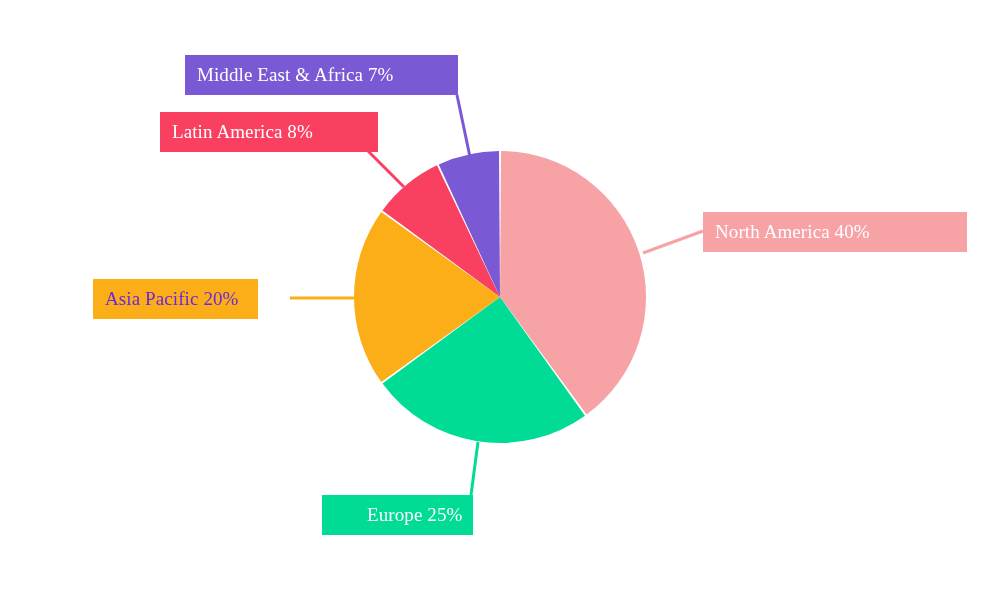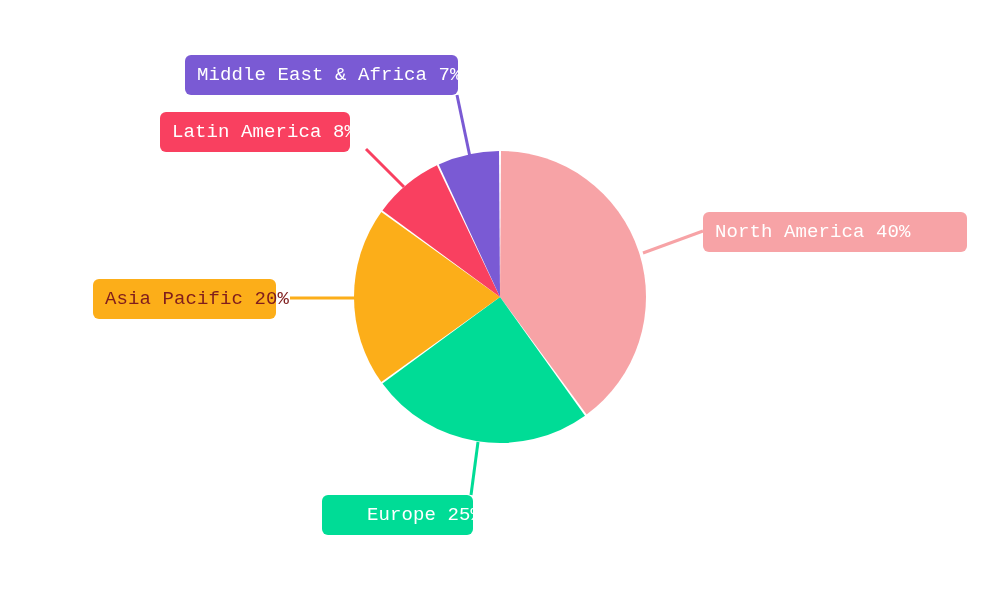--- a/index.html
+++ b/index.html
@@ -19,29 +19,28 @@
     height: 600px;
   }
   #chart-svg {
     position: absolute;
     left: 0;
     top: 0;
   }
   .slice-label {
     position: absolute;
     color: #ffffff;
-    font-family: Liberation Mono, monospace;
+    font-family: Liberation Serif, serif;
     font-size: 19px;
     line-height: 40px;
     height: 40px;
     white-space: nowrap;
     padding: 0 12px;
     box-sizing: border-box;
     letter-spacing: 0.1px;
-    border-radius: 6px;
   }
 </style>
 </head>
 <body>
 
 <div id="stage">
 
   <svg id="chart-svg" width="1000" height="600" viewBox="0 0 1000 600">
     <g id="leader-lines">
         <line x1="703" y1="231" x2="643" y2="253" stroke="#f7a3a6" stroke-width="3"></line>
@@ -55,18 +54,18 @@
         <path d="M 500.00 297.00 L 585.01 415.70 A 146 146 0 0 1 382.47 383.62 Z" fill="#00dc96"></path>
         <path d="M 500.00 297.00 L 381.30 382.01 A 146 146 0 0 1 381.30 211.99 Z" fill="#fcae19"></path>
         <path d="M 500.00 297.00 L 382.47 210.38 A 146 146 0 0 1 436.93 165.32 Z" fill="#f94060"></path>
         <path d="M 500.00 297.00 L 438.74 164.47 A 146 146 0 0 1 499.00 151.00 Z" fill="#7a5ad4"></path>
       </g>
   </svg>
 
   <div id="labels-layer">
       <div class="slice-label" style="left: 703px; top: 212px; width: 264px; height: 40px; line-height: 40px; background: rgb(247, 163, 166); color: rgb(255, 255, 255);">North America 40%</div>
       <div class="slice-label" style="left: 322px; top: 495px; width: 151px; height: 40px; line-height: 40px; background: rgb(0, 220, 150); color: rgb(255, 255, 255); padding-left: 45px;">Europe 25%</div>
-      <div class="slice-label" style="left: 93px; top: 279px; width: 183px; height: 40px; line-height: 40px; background: rgb(252, 174, 25); color: #7f1d1d;">Asia Pacific 20%</div>
-      <div class="slice-label" style="left: 160px; top: 112px; width: 190px; height: 40px; line-height: 40px; background: rgb(249, 64, 96); color: rgb(255, 255, 255);">Latin America 8%</div>
+      <div class="slice-label" style="left: 93px; top: 279px; width: 165px; height: 40px; line-height: 40px; background: rgb(252, 174, 25); color: #6d28d9;">Asia Pacific 20%</div>
+      <div class="slice-label" style="left: 160px; top: 112px; width: 218px; height: 40px; line-height: 40px; background: rgb(249, 64, 96); color: rgb(255, 255, 255);">Latin America 8%</div>
       <div class="slice-label" style="left: 185px; top: 55px; width: 273px; height: 40px; line-height: 40px; background: rgb(122, 90, 212); color: rgb(255, 255, 255);">Middle East &amp; Africa 7%</div>
     </div>
 
 </div>
 
 </body></html>

